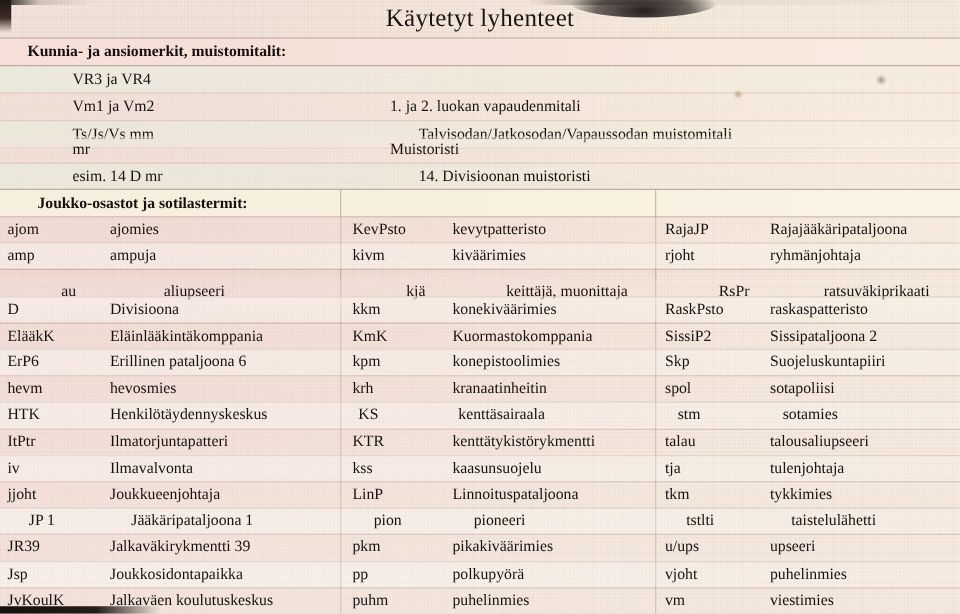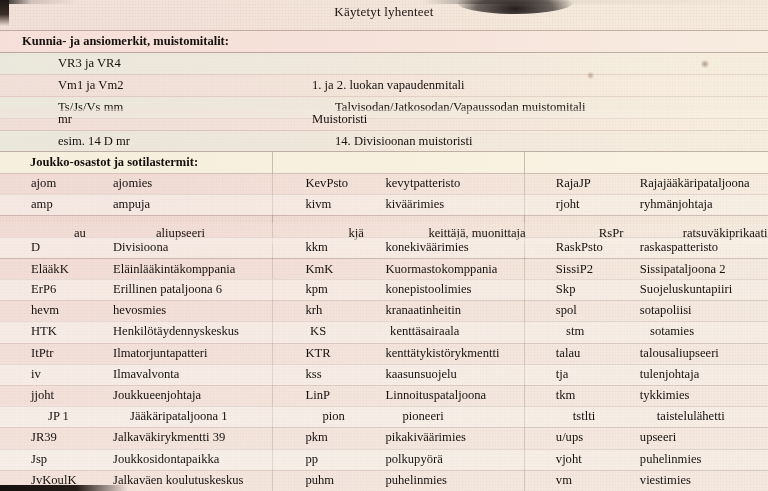--- a/index.html
+++ b/index.html
@@ -77,21 +77,21 @@
     background:linear-gradient(90deg,#15100e 0%,#261c17 60%,rgba(38,28,23,0) 100%);
     pointer-events:none;
   }
 
   
   #content{position:absolute;inset:0;}
 
   .title{
     position:absolute;left:0;top:4px;width:768px;
     text-align:center;
-    font-size:13px;
+    font-size:20px;
     color:#1b1512;
     letter-spacing:.2px;
   }
 
   .rule{
     position:absolute;left:0;width:768px;height:1px;
     background:rgba(120,96,88,.42);
   }
 
   
@@ -123,21 +123,21 @@
   #grid{
     position:absolute;left:0;top:173px;width:768px;height:318px;
   }
   .grow{
     position:absolute;left:0;width:768px;height:21.2px;
     display:flex;
     font-size:12.6px;color:#17120f;
   }
   .grow.alt{background:linear-gradient(90deg,rgba(250,245,240,.55) 0%,rgba(252,248,241,.45) 60%,rgba(253,249,242,.35) 100%);}
   .grow.base{background:linear-gradient(90deg,rgba(242,222,216,.50) 0%,rgba(246,232,223,.34) 55%,rgba(250,243,233,.22) 100%);}
-  .cellgrp{display:flex;align-items:center;box-sizing:border-box;margin-left:25px;}
+  .cellgrp{display:flex;align-items:center;box-sizing:border-box;}
   .g1{width:272px;}
   .g2{width:252px;align-items:center;}
   .g3{width:244px;}
   .a{box-sizing:border-box;}
   .g1 .a{width:88px;padding-left:6px;}
   .g1 .d{}
   .g2 .a{width:90px;padding-left:10px;}
   .g3 .a{width:92px;padding-left:8px;}
 
   .hline{

